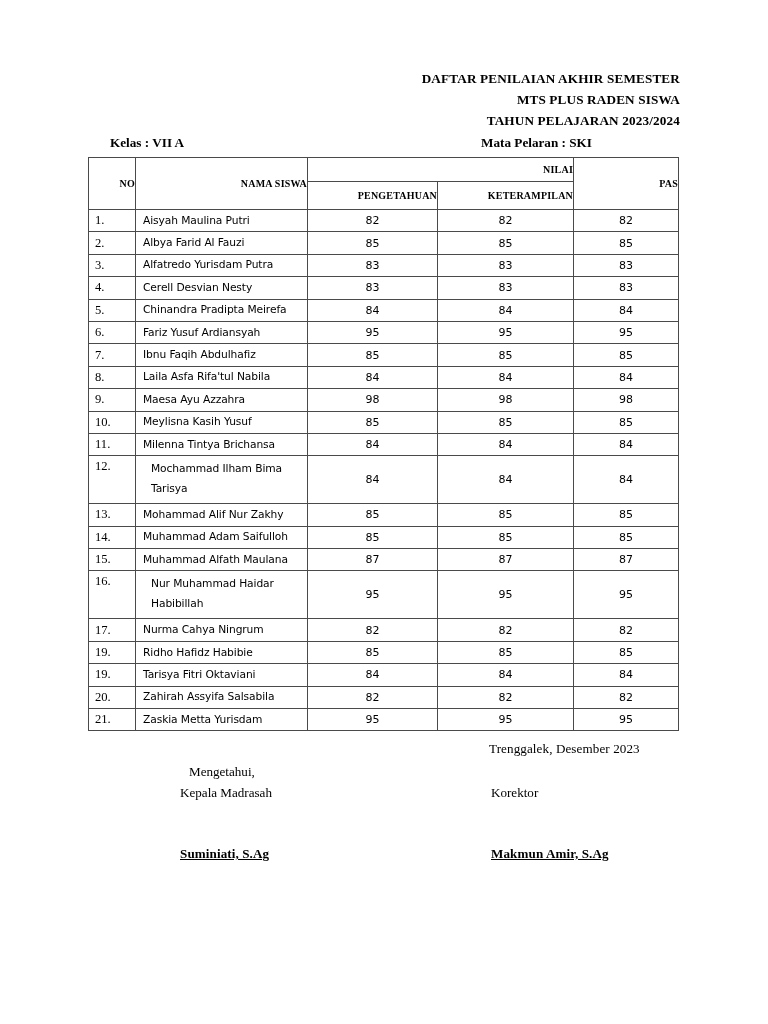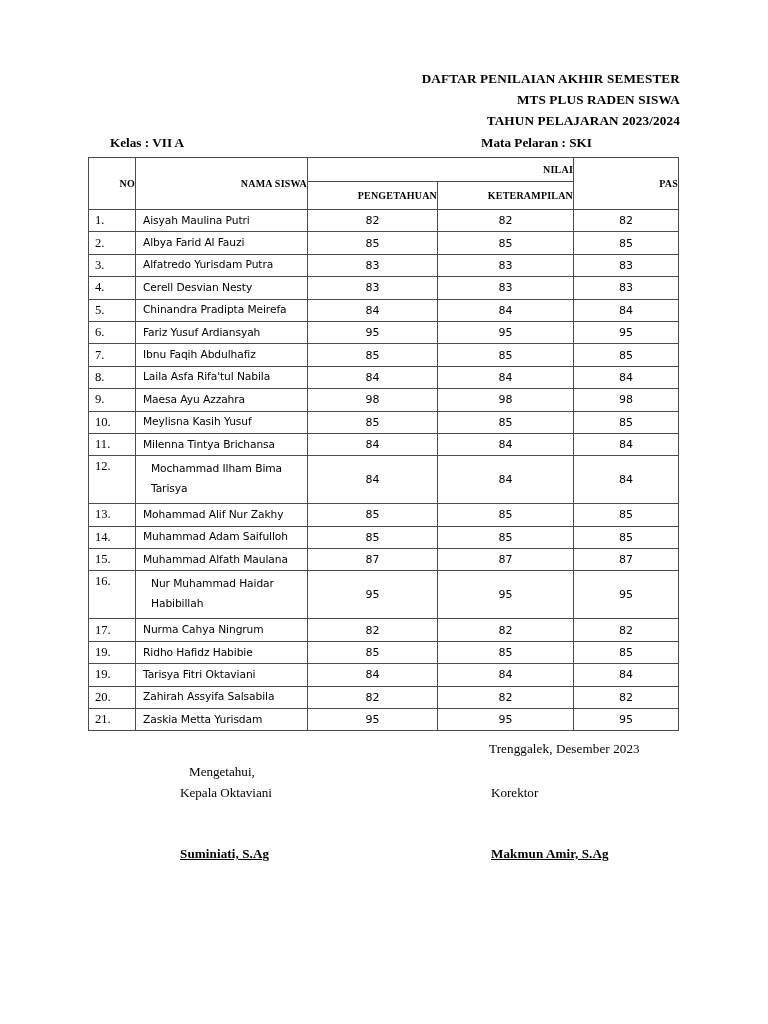--- a/index.html
+++ b/index.html
@@ -370,19 +370,19 @@
           <td class="cell-val">95</td>
           <td class="cell-val">95</td>
           <td class="cell-val">95</td>
         </tr>
       </tbody>
   </table>
 
   <div class="footer">
     <div class="f-date">Trenggalek,   Desember 2023</div>
     <div class="f-know">Mengetahui,</div>
-    <div class="f-head">Kepala Oktaviani</div>
+    <div class="f-head">Kepala Madrasah</div>
     <div class="f-korektor">Korektor</div>
     <div class="f-sign-left">Suminiati, S.Ag</div>
     <div class="f-sign-right">Makmun Amir, S.Ag</div>
   </div>
 
 </div>
 
 </body></html>

